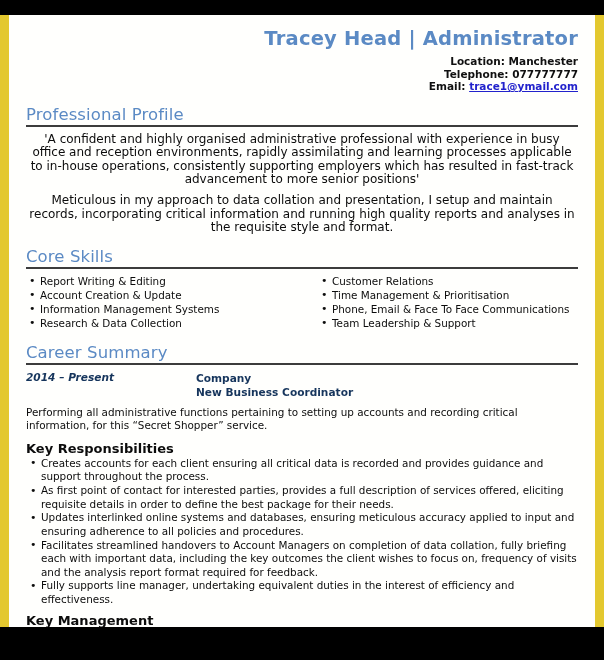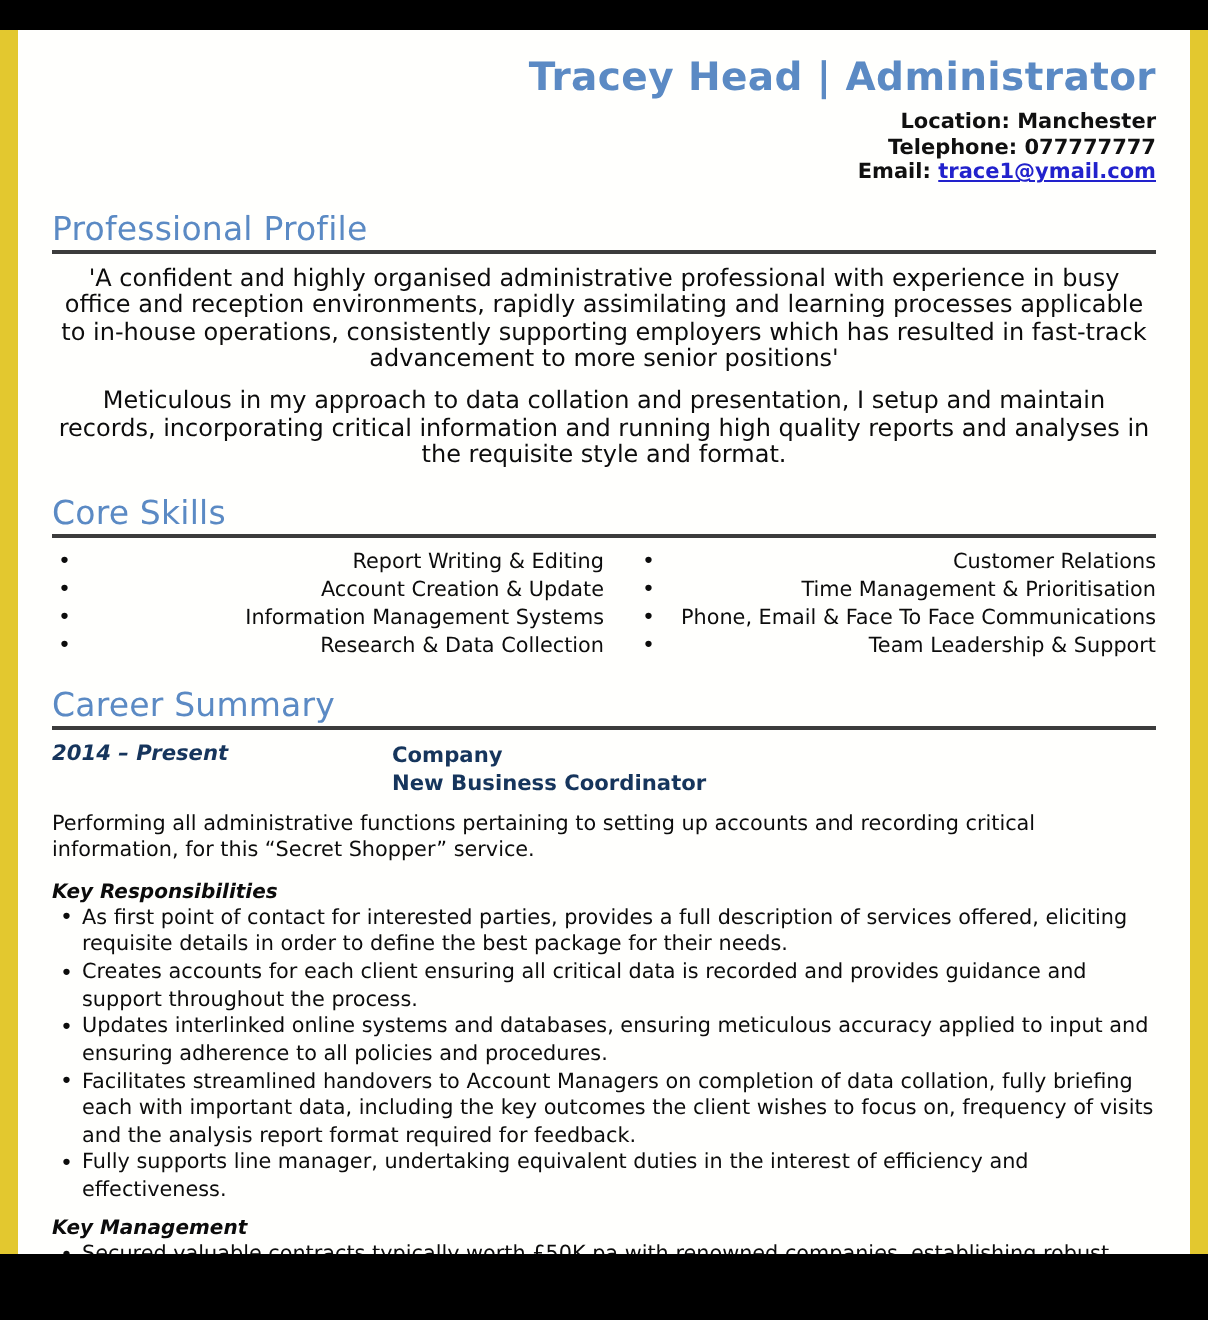--- a/index.html
+++ b/index.html
@@ -126,21 +126,20 @@
     margin: 0;
     padding: 0;
   }
   ul.bullets li {
     position: relative;
     padding-left: 14px;
     font-size: 10.4px;
     line-height: 13.6px;
     color: #0c0c0c;
     margin-bottom: 0.5px;
-    text-align: right;
   }
   ul.bullets li:before {
     content: "\2022";
     position: absolute;
     left: 3px;
     top: -0.5px;
     color: #0c0c0c;
     font-size: 11px;
   }
 
@@ -165,25 +164,24 @@
     color: #16355c;
     line-height: 14px;
   }
   .job-summary {
     font-size: 10.4px;
     line-height: 13.4px;
     color: #0c0c0c;
     margin: 0 0 8px 0;
   }
   .sub-head {
-    font-size: 10px;
+    font-size: 13px;
     font-weight: bold;
     color: #0c0c0c;
     margin: 0 0 1px 0;
-    font-style: italic;
   }
   ul.duties {
     list-style: none;
     margin: 0 0 7px 0;
     padding: 0;
   }
   ul.duties li {
     position: relative;
     padding-left: 15px;
     font-size: 10.4px;
@@ -261,22 +259,22 @@
         <div class="job-meta">
           <div>Company</div>
           <div>New Business Coordinator</div>
         </div>
       </div>
 
       <p class="job-summary">Performing all administrative functions pertaining to setting up accounts and recording critical information, for this “Secret Shopper” service.</p>
 
       <div class="sub-head">Key Responsibilities</div>
       <ul class="duties">
+        <li>Creates accounts for each client ensuring all critical data is recorded and provides guidance and support throughout the process.</li>
         <li>As first point of contact for interested parties, provides a full description of services offered, eliciting requisite details in order to define the best package for their needs.</li>
-        <li>Creates accounts for each client ensuring all critical data is recorded and provides guidance and support throughout the process.</li>
         <li>Updates interlinked online systems and databases, ensuring meticulous accuracy applied to input and ensuring adherence to all policies and procedures.</li>
         <li>Facilitates streamlined handovers to Account Managers on completion of data collation, fully briefing each with important data, including the key outcomes the client wishes to focus on, frequency of visits and the analysis report format required for feedback.</li>
         <li>Fully supports line manager, undertaking equivalent duties in the interest of efficiency and effectiveness.</li>
       </ul>
 
       <div class="sub-head">Key Management</div>
       <ul class="duties">
         <li><span>Secured valuable contracts typically worth £50K pa with renowned companies, establishing robust</span>
           
           

